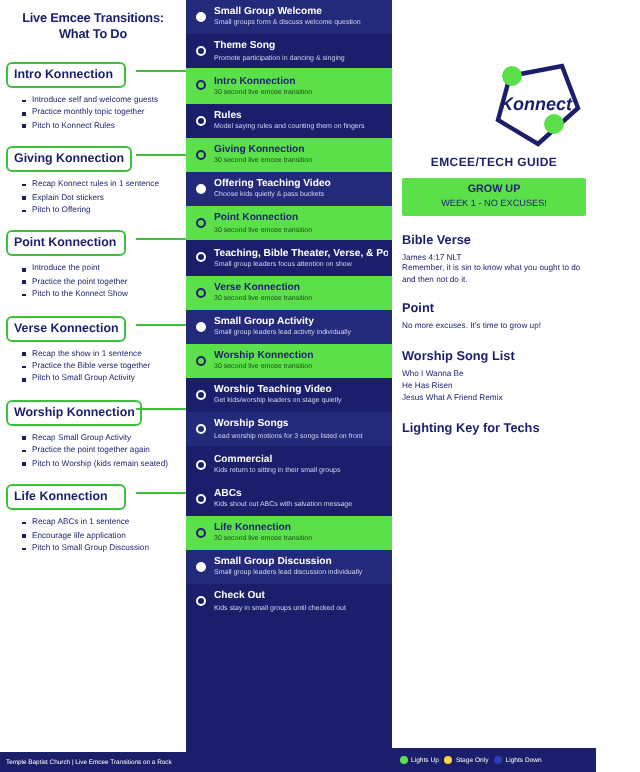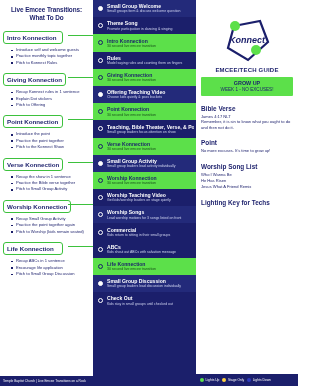--- a/index.html
+++ b/index.html
@@ -78,21 +78,21 @@
     color:#cfd3ef; font-size:3.5px; line-height:4.6px;
     white-space:nowrap; overflow:hidden;
   }
   .tl-row.hl .tl-sub { color:#17501a; }
 
   
   .right-col {
     position:absolute; left:196px; top:0; width:102px; height:386px;
     background:#ffffff; padding:0 5px;
   }
-  .logo-wrap { padding-top:16px; display:flex; justify-content:center; }
+  .logo-wrap { padding-top:28px; display:flex; justify-content:flex-end; }
   .logo { position:relative; width:50px; height:48px; }
   .logo svg { display:block; }
   .guide-label {
     text-align:center; color:#1b1f6b; font-weight:bold;
     font-size:6px; margin-top:3px; letter-spacing:0.2px;
   }
   .green-band {
     margin-top:4px; background:#5ce04a; color:#1b1f6b;
     text-align:center; padding:3px 2px; border-radius:1px;
   }

